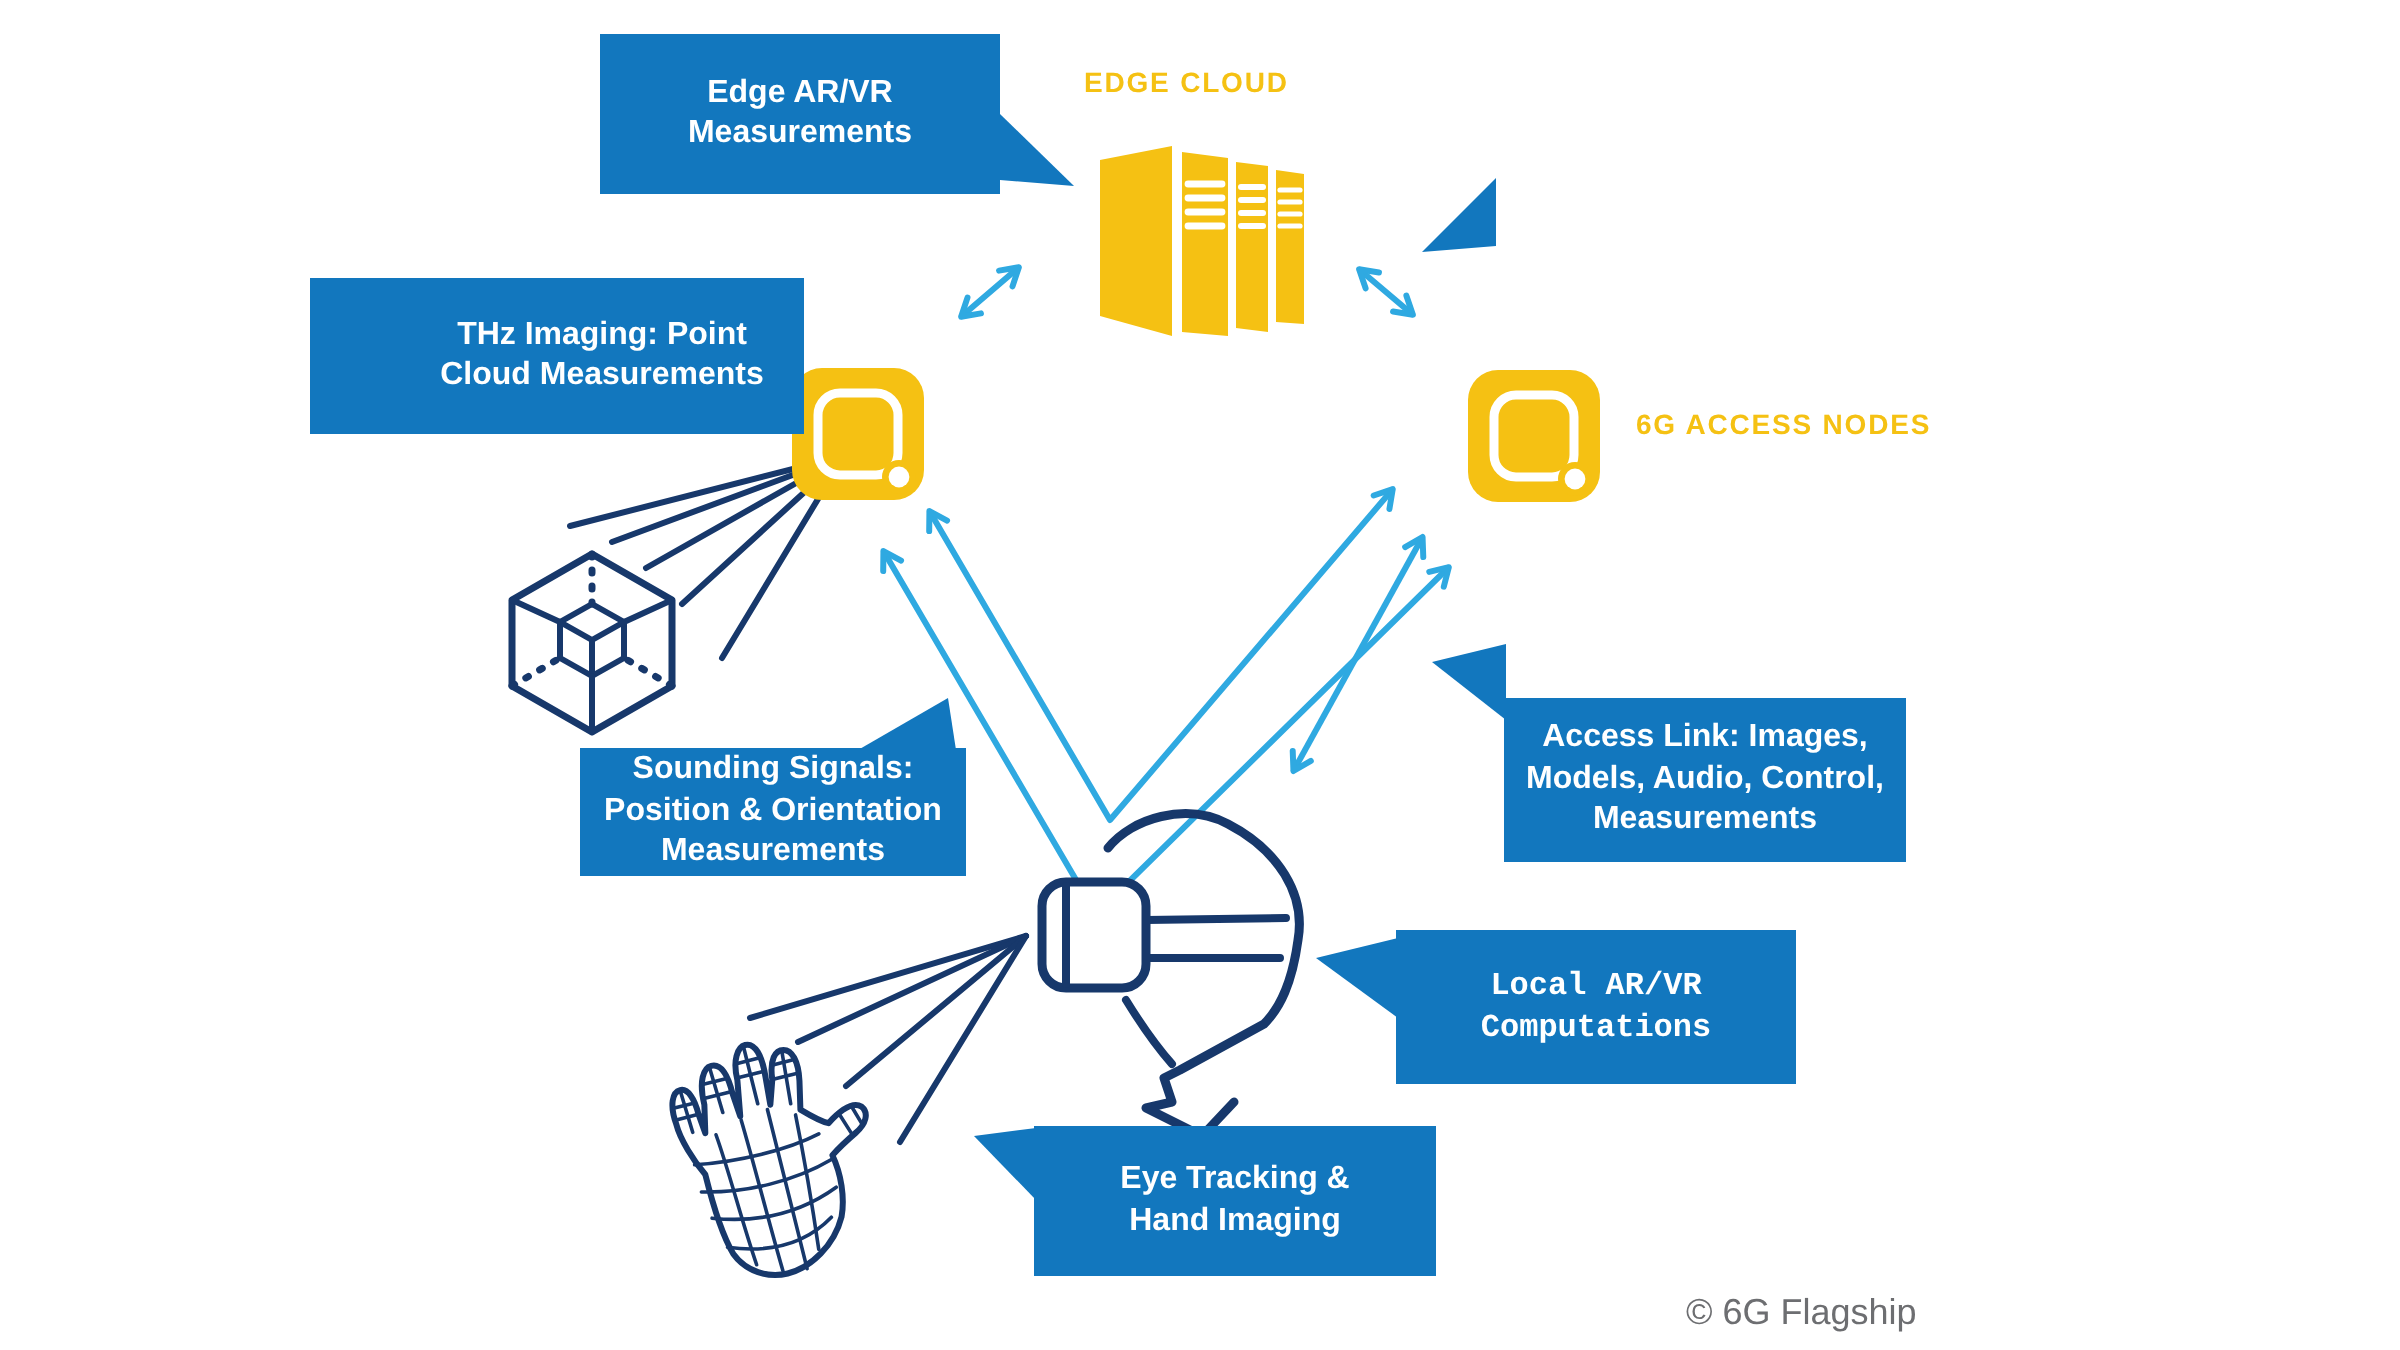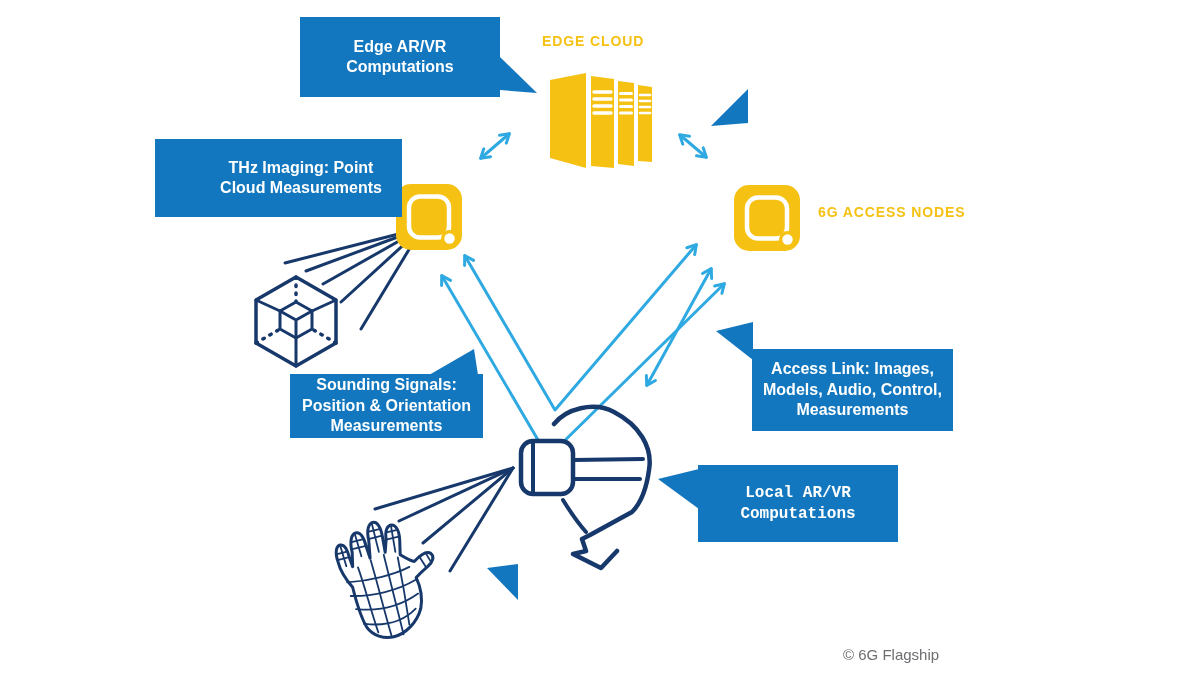--- a/index.html
+++ b/index.html
@@ -21,21 +21,21 @@
   .callout{
     position:absolute;background:var(--callout-blue,#1277BE);color:#fff;
     display:flex;align-items:center;justify-content:center;text-align:center;
     font-weight:bold;font-size:16px;line-height:1.28;
   }
   .callout span{white-space:pre-line;}
   .yellow-heading{
     position:absolute;color:var(--accent-yellow,#F5C113);
     font-weight:800;font-size:14px;letter-spacing:.9px;white-space:nowrap;
   }
-  .footer-note{position:absolute;color:var(--footer-gray,#6D6E71);font-size:15px;}
+  .footer-note{position:absolute;color:var(--footer-gray,#6D6E71);font-size:18px;}
 </style>
 </head>
 <body>
 
 <div class="stage">
 
   <svg class="art" viewBox="0 0 1200 675">
     <defs>
       <marker id="mh" viewBox="0 0 12 12" refX="9" refY="6" markerWidth="4.6" markerHeight="4.6" orient="auto-start-reverse">
         <path d="M2,1.5 L9.5,6 L2,10.5" fill="none" stroke="#2FA9E1" stroke-width="2.6" stroke-linecap="round" stroke-linejoin="round"></path>
@@ -159,21 +159,21 @@
       <polygon class="ptr" points="357,155 389,184 357,186"></polygon>
       <polygon class="ptr" points="429,375 474,349 478,375"></polygon>
       <polygon class="ptr" points="753,322 716,331 753,360"></polygon>
       <polygon class="ptr" points="699,469 658,479 699,509"></polygon>
       <polygon class="ptr" points="518,564 487,568 518,600"></polygon>
     </g>
   </svg>
 
   <div class="callout" style="left:300px;top:17px;width:200px;height:80px;">
     <span>Edge AR/VR
-Computations</span>
+Measurements</span>
   </div>
 
 
   <div class="callout" style="left:155px;top:139px;width:202px;height:78px;padding-left:45px;">
     <span>THz Imaging: Point
 Cloud Measurements</span>
   </div>
 
   <div class="callout" style="left:290px;top:374px;width:193px;height:64px;">
     <span>Sounding Signals:
@@ -185,19 +185,23 @@
     <span>Access Link: Images,
 Models, Audio, Control,
 Measurements</span>
   </div>
 
   <div class="callout" style="left:698px;top:465px;width:200px;height:77px;font-family:Liberation Mono, monospace;">
     <span>Local AR/VR
 Computations</span>
   </div>
 
+  <div class="callout" style="left:517px;top:563px;width:201px;height:75px;">
+    <span>Eye Tracking &amp;
+Hand Imaging</span>
+  </div>
 
   <div class="yellow-heading" style="left:542px;top:33px;">EDGE CLOUD</div>
   <div class="yellow-heading" style="left:818px;top:204px;">6G ACCESS NODES</div>
 
   <div class="footer-note" style="left:843px;top:646px;">© 6G Flagship</div>
 
 </div>
 
 </body></html>

